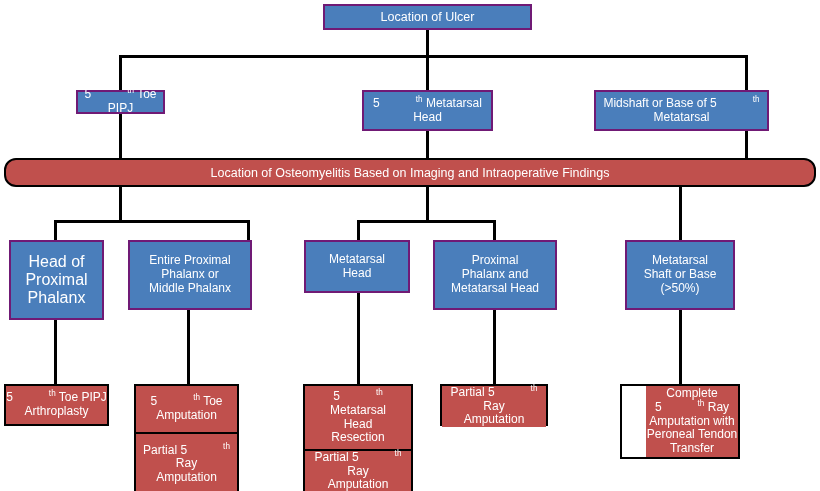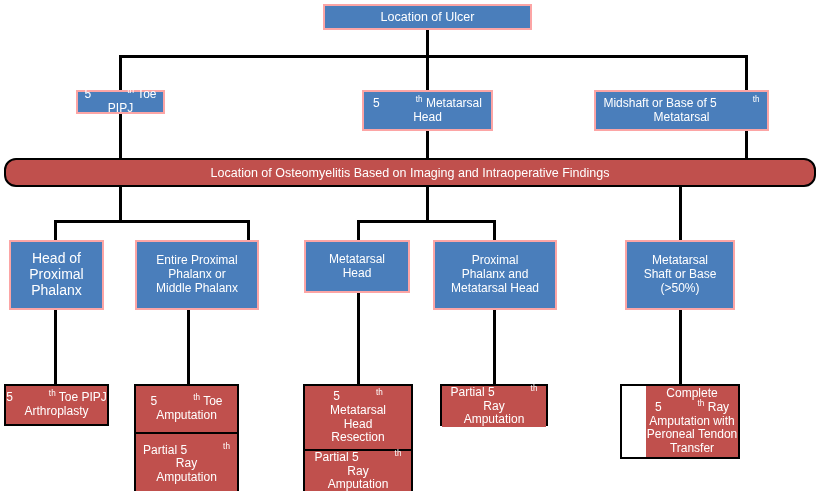--- a/index.html
+++ b/index.html
@@ -13,21 +13,21 @@
   #canvas {
     position: relative;
     width: 820px;
     height: 491px;
     background: #ffffff;
     overflow: hidden;
   }
   .node {
     position: absolute;
     box-sizing: border-box;
-    border: 2px solid #fca5a5;
+    border: 2px solid #701a75;
     color: #ffffff;
     display: flex;
     align-items: center;
     justify-content: center;
     text-align: center;
     line-height: 1.14;
     z-index: 5;
   }
   .node .txt {
     display: block;
@@ -127,24 +127,24 @@
     <span class="txt">5<sup>th</sup> Metatarsal<br>Head</span>
   </div>
   <div class="node blue" style="left:594px; top:90px; width:175px; height:41px; font-size:12px;">
     <span class="txt">Midshaft or Base of 5<sup>th</sup><br>Metatarsal</span>
   </div>
 
   <div class="banner" style="left:4px; top:158px; width:812px; height:29px; font-size:12.5px;border-radius:12px;">
     <span class="txt">Location of Osteomyelitis Based on Imaging and Intraoperative Findings</span>
   </div>
 
-  <div class="node blue" style="left:9px; top:240px; width:95px; height:70px; font-size:14px;">
+  <div class="node blue" style="left:9px; top:240px; width:95px; height:80px; font-size:16px;">
     <span class="txt">Head of<br>Proximal<br>Phalanx</span>
   </div>
-  <div class="node blue" style="left:135px; top:240px; width:124px; height:70px; font-size:12px;">
+  <div class="node blue" style="left:128px; top:240px; width:124px; height:70px; font-size:12px;">
     <span class="txt">Entire Proximal<br>Phalanx or<br>Middle Phalanx</span>
   </div>
   <div class="node blue" style="left:304px; top:240px; width:106px; height:53px; font-size:12px;">
     <span class="txt">Metatarsal<br>Head</span>
   </div>
   <div class="node blue" style="left:433px; top:240px; width:124px; height:70px; font-size:12px;">
     <span class="txt">Proximal<br>Phalanx and<br>Metatarsal Head</span>
   </div>
   <div class="node blue" style="left:625px; top:240px; width:110px; height:70px; font-size:12px;">
     <span class="txt">Metatarsal<br>Shaft or Base<br>(&gt;50%)</span>

